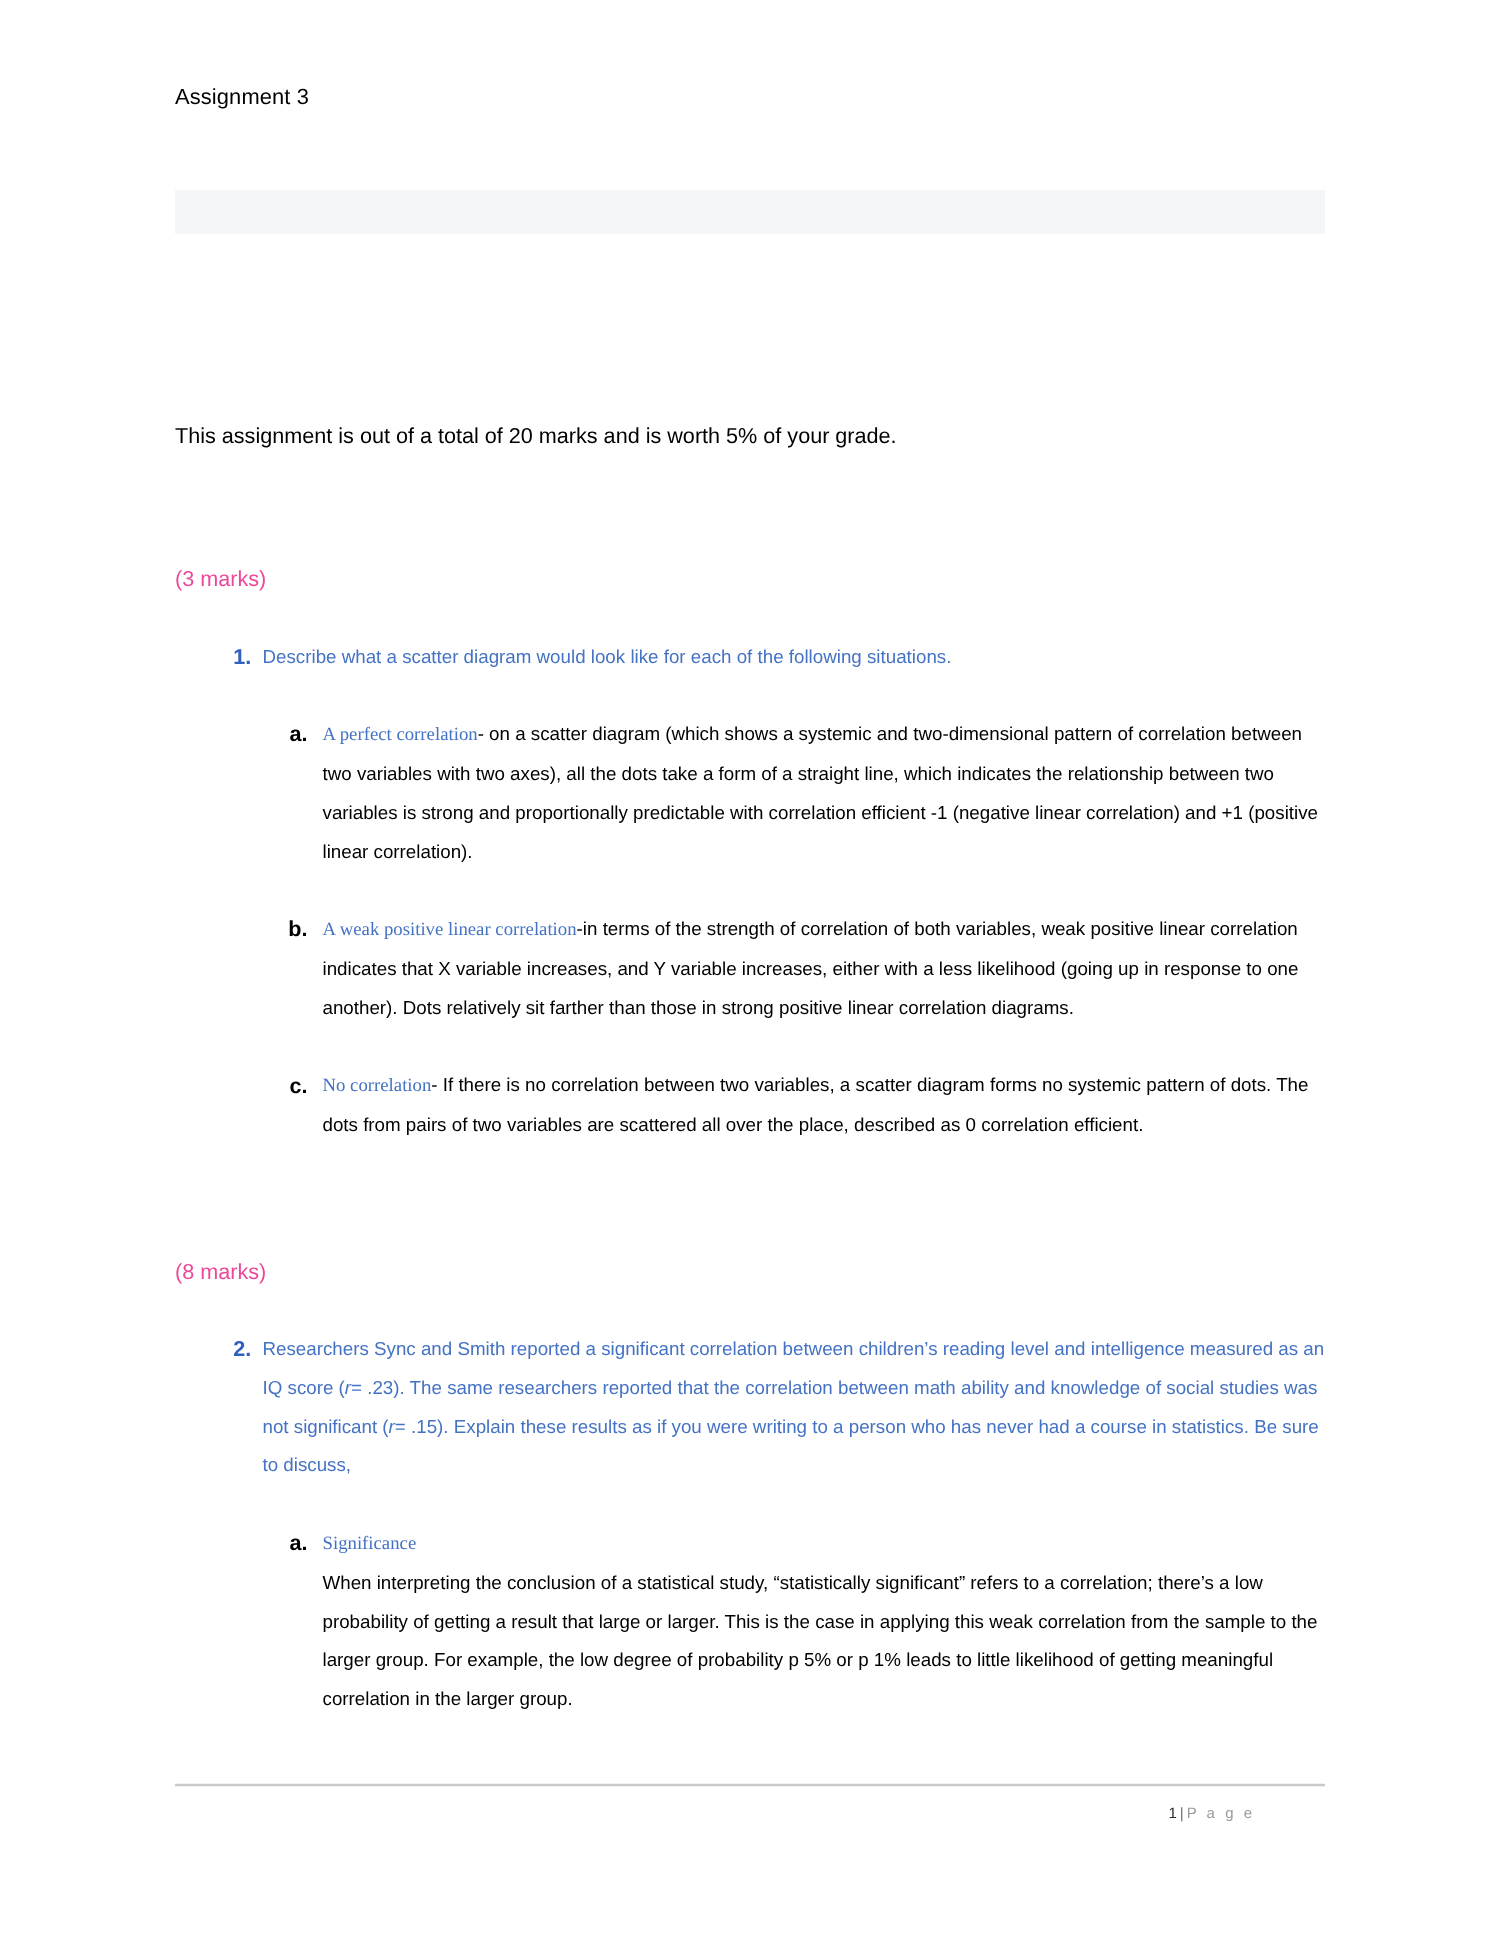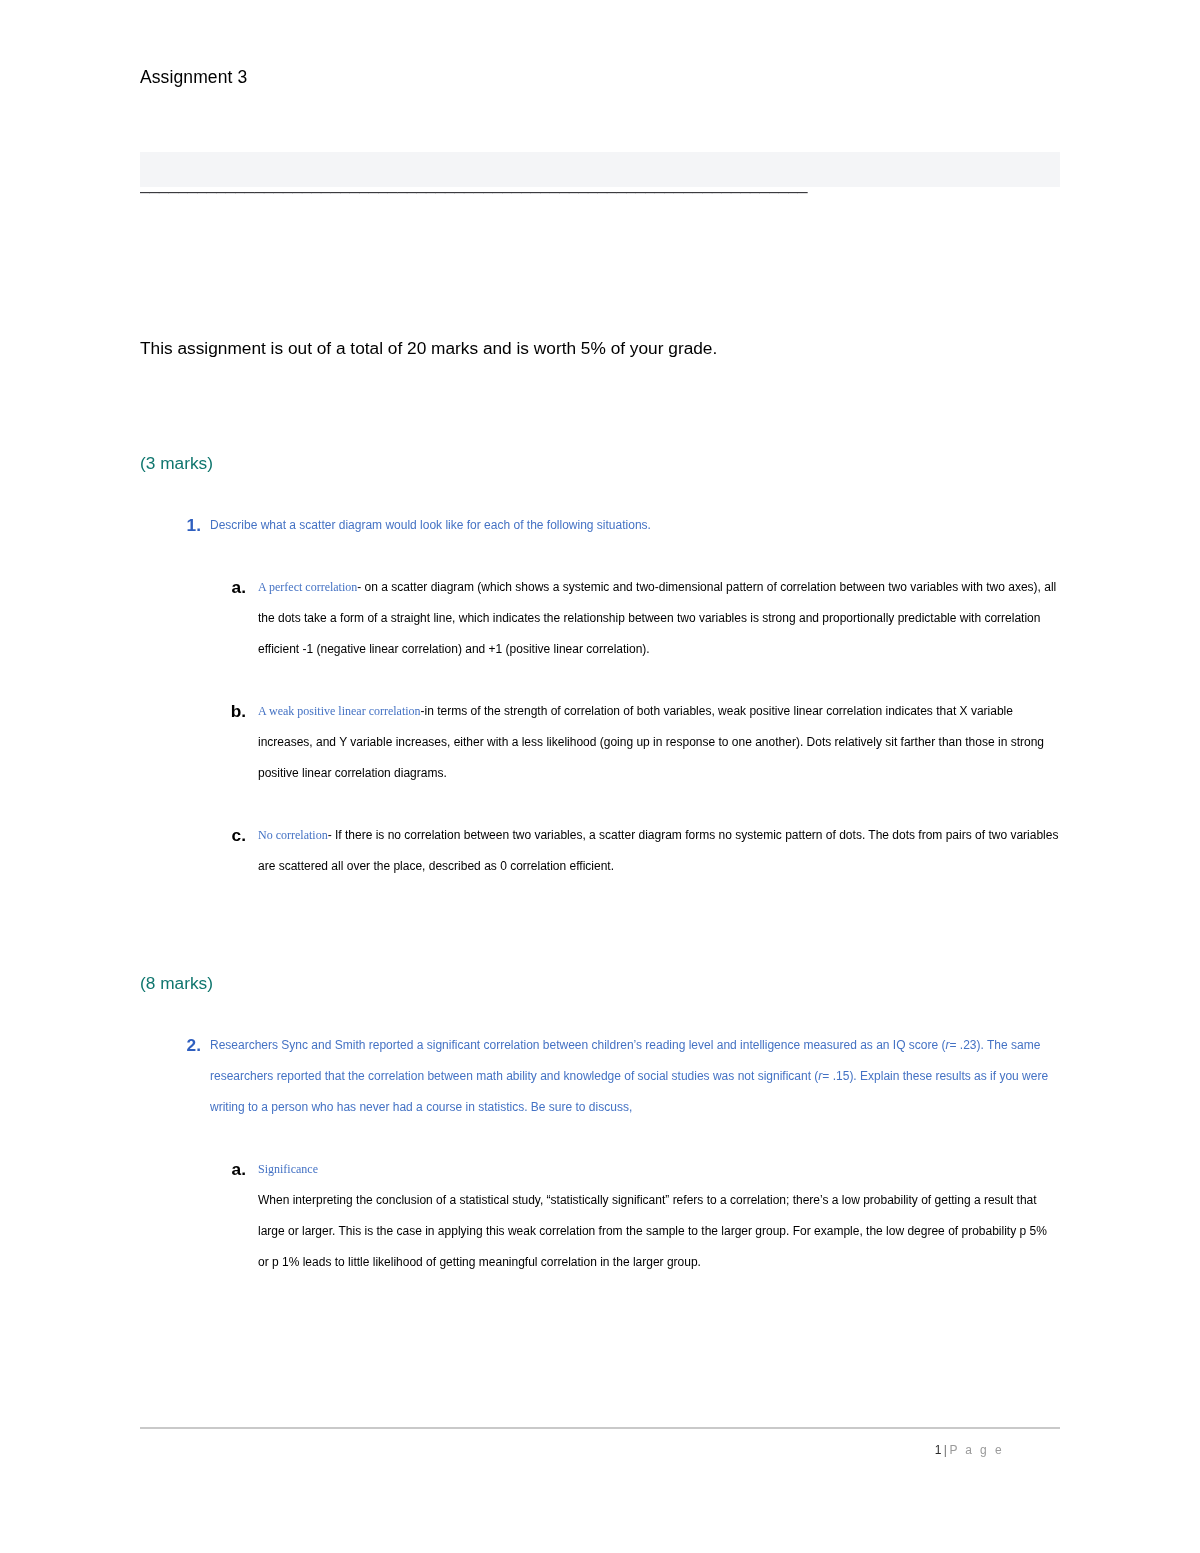--- a/index.html
+++ b/index.html
@@ -69,21 +69,21 @@
     font-size: 17.3px;
     line-height: 31px;
     color: #000;
   }
 
   .marks {
     margin: 0;
     padding: 0;
     font-size: 17.3px;
     line-height: 31px;
-    color: #0f766e;
+    color: #ec4899;
   }
 
   
   .olist {
     margin: 0;
     padding: 0;
     list-style: none;
   }
   .li-1 {
     position: relative;
@@ -113,21 +113,21 @@
     left: 82px;
     top: 0;
     width: 24px;
     text-align: right;
     font-weight: bold;
     font-size: 17.3px;
     line-height: 31px;
     color: #000;
   }
   .li-body {
-    font-size: 12px;
+    font-size: 15px;
     line-height: 31px;
     color: #000;
   }
   .blue { color: #4472c4; font-family: Liberation Serif, serif; }
   .blue-all { color: #4472c4; }
   em.italic-r { font-style: italic; }
   .gap-md  { height: 31px; }
   .gap-lg  { height: 62px; }
   .gap-xl  { height: 86px; }
 
@@ -160,21 +160,20 @@
 </style>
 </head>
 <body>
 
 <div class="page">
 
   <div class="doc-title">Assignment 3</div>
 
   <div class="rule-band"></div>
 
-  <div class="rule-underscores">______________________________________________________________________</div>
 
   <div class="body-area">
 
     <p class="para">This assignment is out of a total of 20 marks and is worth 5% of your grade.</p>
 
 
     <div class="gap-lg"></div>
 
     <p class="marks">(3 marks)</p>
 

